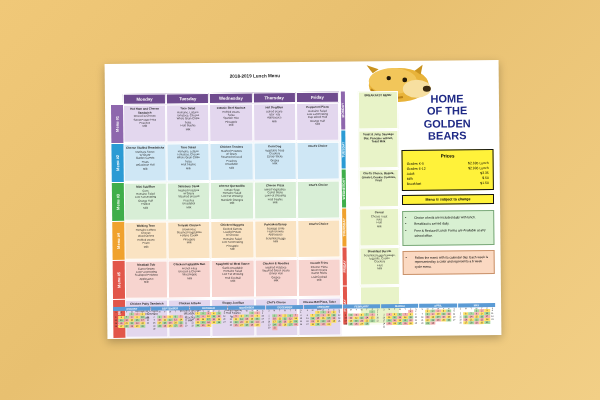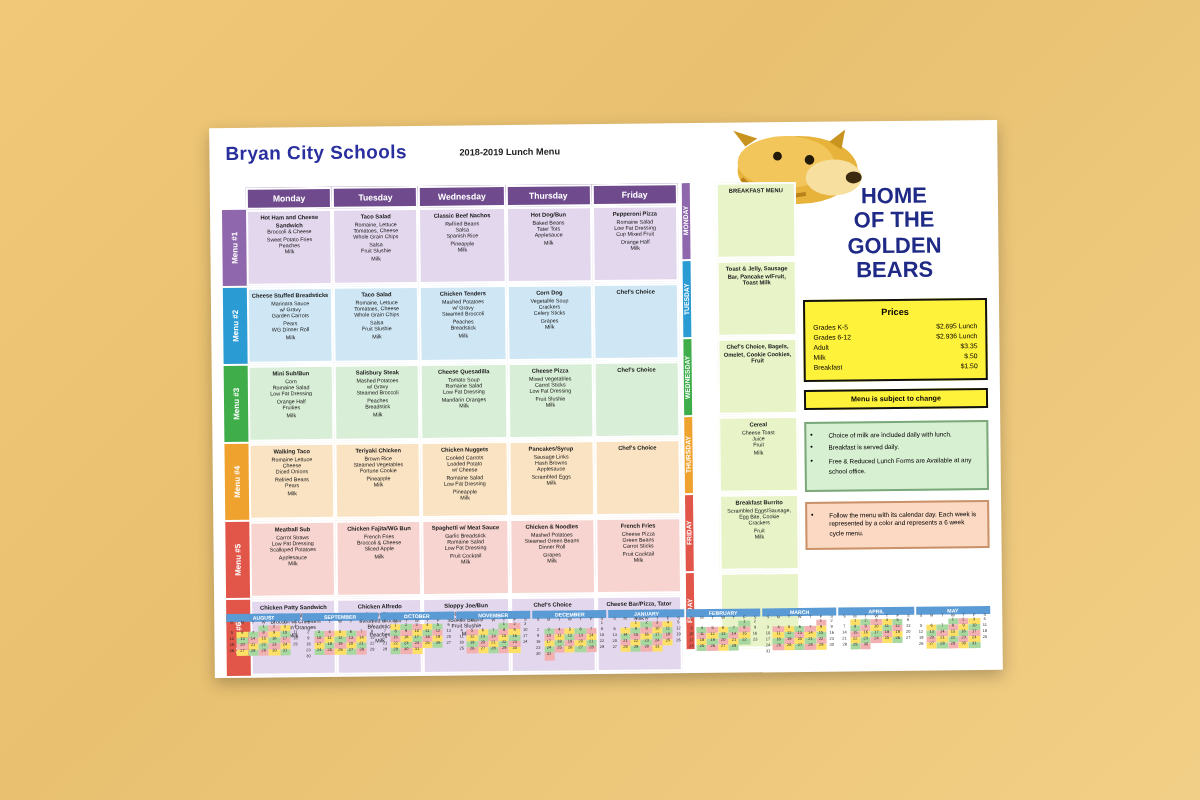--- a/index.html
+++ b/index.html
@@ -109,21 +109,20 @@
   .mgrid i.hl{background:#ffe066;}
   .mgrid i.hl2{background:#a8d8a0;}
   .mgrid i.hl3{background:#f3b0b0;}
 </style>
 </head>
 <body>
 
 <div class="poster">
 
   <div class="phead">
-    <div class="school">Bryan City Schools</div>
     <div class="menuyear">2018-2019 Lunch Menu</div>
     <div class="bearwrap">
       <svg width="90" height="42" viewBox="0 0 90 42">
         <ellipse cx="46" cy="22" rx="30" ry="17" fill="#e8b33a"></ellipse>
         <ellipse cx="40" cy="18" rx="24" ry="13" fill="#f2c65a"></ellipse>
         <path d="M20 10 L14 2 L26 6 Z" fill="#c9931f"></path>
         <path d="M62 8 L70 2 L68 12 Z" fill="#c9931f"></path>
         <ellipse cx="64" cy="26" rx="14" ry="9" fill="#f7dfa0"></ellipse>
         <ellipse cx="74" cy="26" rx="4" ry="3" fill="#3b2a10"></ellipse>
         <circle cx="52" cy="17" r="2.4" fill="#241a08"></circle>

